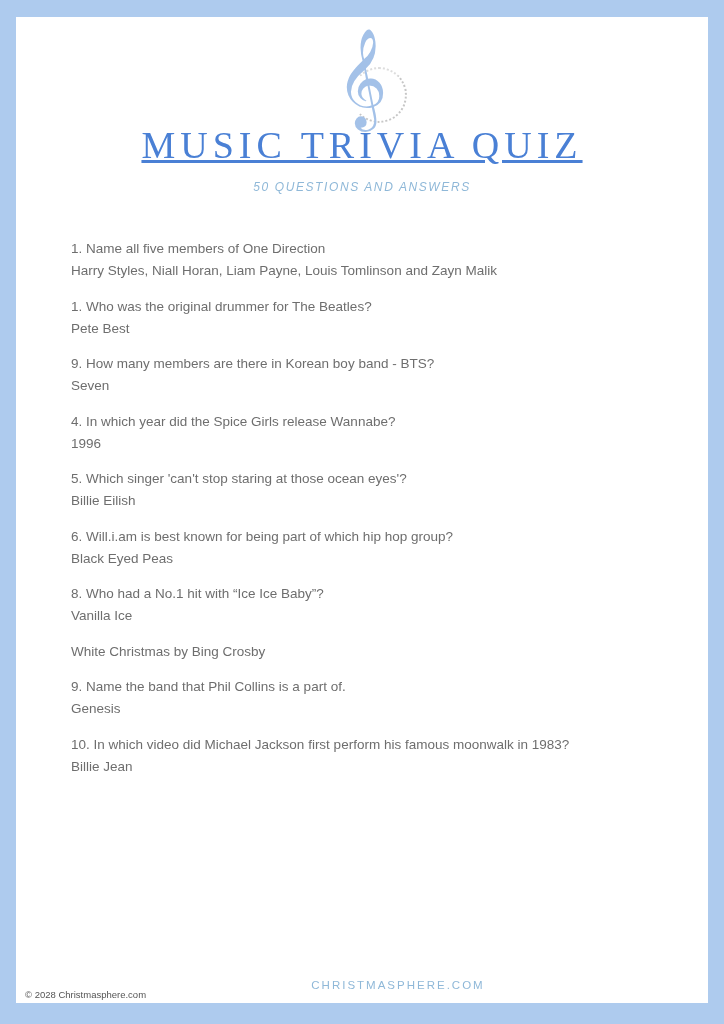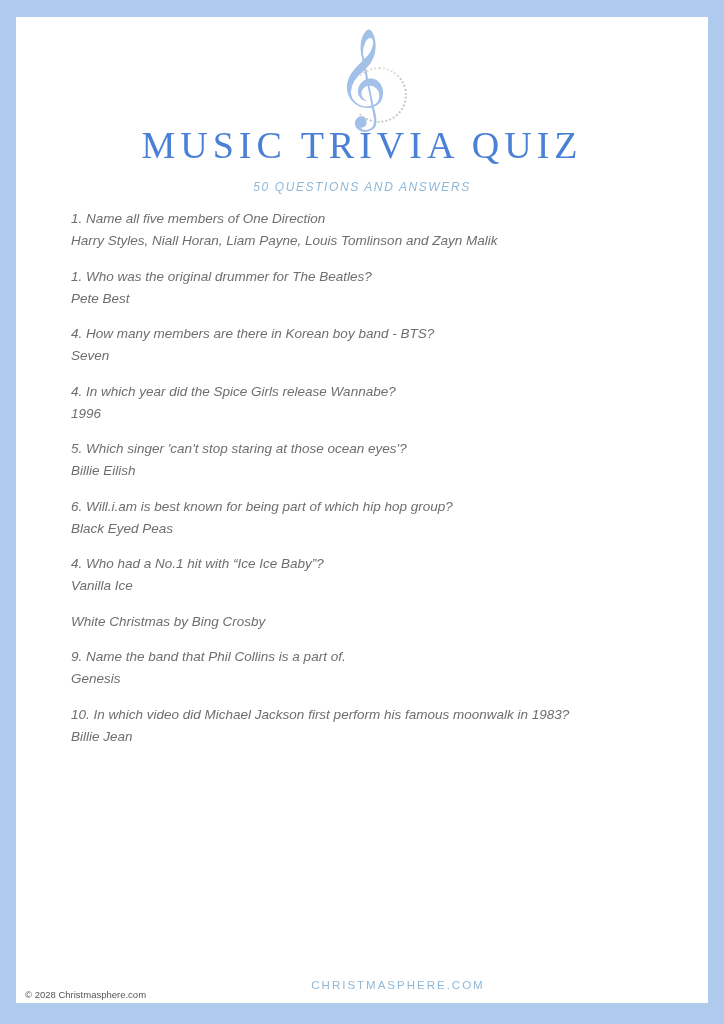--- a/index.html
+++ b/index.html
@@ -47,35 +47,35 @@
     line-height: 88px;
   }
 
   .title {
     font-family: "Liberation Serif", "DejaVu Serif", serif;
     font-size: 38px;
     font-weight: 400;
     color: #4a80d5;
     letter-spacing: 5px;
     margin-top: 2px;
+    text-decoration: underline;
   }
 
   .subtitle {
     font-size: 12px;
     color: #8fb8d8;
     letter-spacing: 1.6px;
     margin-top: 13px;
     font-style: italic;
   }
 
   .questions {
-    margin-top: 14px;
+    margin-top: 44px;
     padding-left: 55px;
     padding-right: 24px;
-    font-style: italic;
   }
   .qa-block { margin-bottom: 13.5px; }
   .qa-line {
     font-size: 13.5px;
     line-height: 22px;
     color: #6e6e6e;
   }
 
   .footer-site {
     position: absolute;
@@ -114,37 +114,37 @@
     <div class="questions">
       <div class="qa-block">
         <div class="qa-line">1. Name all five members of One Direction</div>
         <div class="qa-line">Harry Styles, Niall Horan, Liam Payne, Louis Tomlinson and Zayn Malik</div>
       </div>
       <div class="qa-block">
         <div class="qa-line">1. Who was the original drummer for The Beatles?</div>
         <div class="qa-line">Pete Best</div>
       </div>
       <div class="qa-block">
-        <div class="qa-line">4. How many members are there in Korean boy band - BTS?</div>
+        <div class="qa-line">9. How many members are there in Korean boy band - BTS?</div>
         <div class="qa-line">Seven</div>
       </div>
       <div class="qa-block">
         <div class="qa-line">4. In which year did the Spice Girls release Wannabe?</div>
         <div class="qa-line">1996</div>
       </div>
       <div class="qa-block">
         <div class="qa-line">5. Which singer 'can't stop staring at those ocean eyes'?</div>
         <div class="qa-line">Billie Eilish</div>
       </div>
       <div class="qa-block">
         <div class="qa-line">6. Will.i.am is best known for being part of which hip hop group?</div>
         <div class="qa-line">Black Eyed Peas</div>
       </div>
       <div class="qa-block">
-        <div class="qa-line">4. Who had a No.1 hit with “Ice Ice Baby”?</div>
+        <div class="qa-line">8. Who had a No.1 hit with “Ice Ice Baby”?</div>
         <div class="qa-line">Vanilla Ice</div>
       </div>
       <div class="qa-block">
         <div class="qa-line">White Christmas by Bing Crosby</div>
       </div>
       <div class="qa-block">
         <div class="qa-line">9. Name the band that Phil Collins is a part of.</div>
         <div class="qa-line">Genesis</div>
       </div>
       <div class="qa-block">

